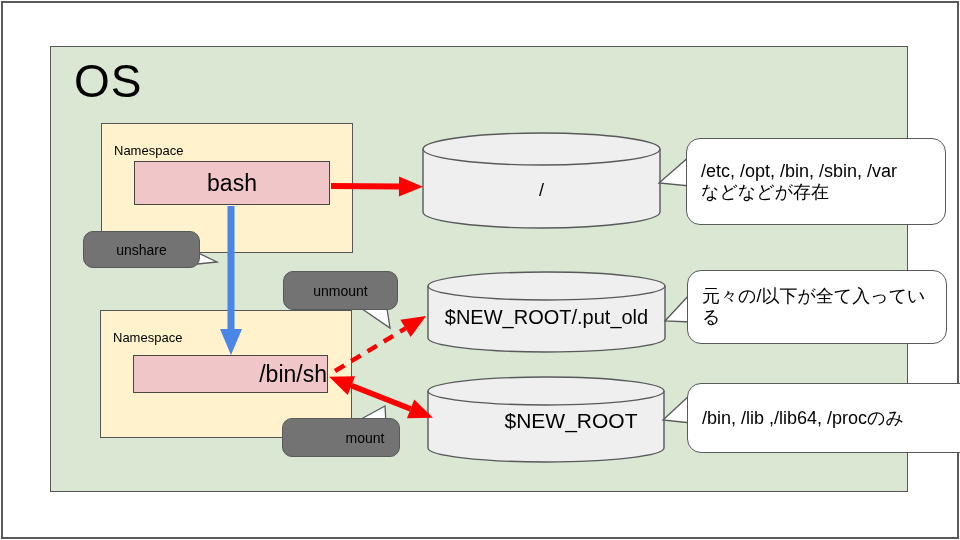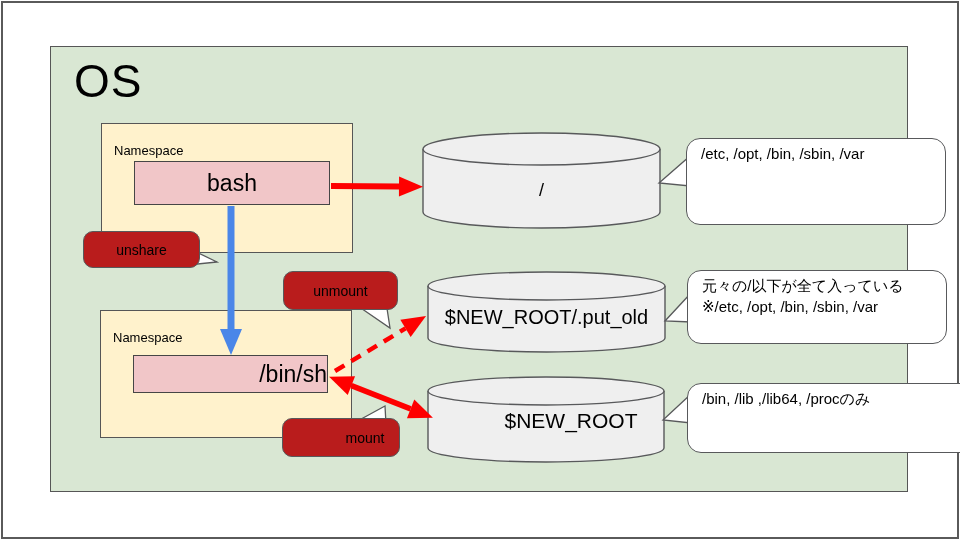--- a/index.html
+++ b/index.html
@@ -43,31 +43,31 @@
   .stroke-blue{stroke:var(--arrow-blue);fill:none;}
   .head-red{fill:var(--arrow-red);}
   .head-blue{fill:var(--arrow-blue);}
   
   .cyl-label{text-align:center;}
   .cyl-label-1{left:423px;top:179px;width:237px;font-size:18px;line-height:22px;}
   .cyl-label-2{left:428px;top:306px;width:237px;font-size:20px;line-height:22px;}
   .cyl-label-3{left:453px;top:409px;width:236px;font-size:21px;line-height:23px;}
   
   .bubble{
-    background:#b91c1c;border:1.4px solid #58595b;border-radius:10px;box-sizing:border-box;
+    background:#737373;border:1.4px solid #58595b;border-radius:10px;box-sizing:border-box;
     display:flex;align-items:center;justify-content:center;font-size:14px;
   }
   .bubble-unshare{left:83px;top:231px;width:117px;height:37px;}
   .bubble-unmount{left:283px;top:271px;width:115px;height:39px;}
   .bubble-mount{left:282px;top:418px;width:118px;height:39px;padding-left:48px;}
   
   .callout{
     background:#ffffff;border:1.4px solid #58595b;border-radius:14px;box-sizing:border-box;
-    display:flex;flex-direction:column;
-    padding:4px 10px 4px 14px;font-size:15px;line-height:21px;
+    display:flex;flex-direction:column;justify-content:center;
+    padding:4px 10px 4px 14px;font-size:18px;line-height:21px;
   }
   .callout-1{left:686px;top:138px;width:260px;height:87px;}
   .callout-2{left:687px;top:270px;width:260px;height:74px;}
   .callout-3{left:687px;top:383px;width:296px;height:70px;}
 </style>
 </head>
 <body>
 
 <div class="slide-border"></div>
 
@@ -136,20 +136,20 @@
 </div>
 <div class="abs bubble bubble-unmount">
   <span>unmount</span>
 </div>
 <div class="abs bubble bubble-mount">
   <span>mount</span>
 </div>
 
 <div class="abs callout callout-1">
   <div>/etc, /opt, /bin, /sbin, /var</div>
+  <div>などなどが存在</div>
 </div>
 <div class="abs callout callout-2">
   <div>元々の/以下が全て入っている</div>
-  <div>※/etc, /opt, /bin, /sbin, /var</div>
 </div>
 <div class="abs callout callout-3">
   <div>/bin, /lib ,/lib64, /procのみ</div>
 </div>
 
 </body></html>

